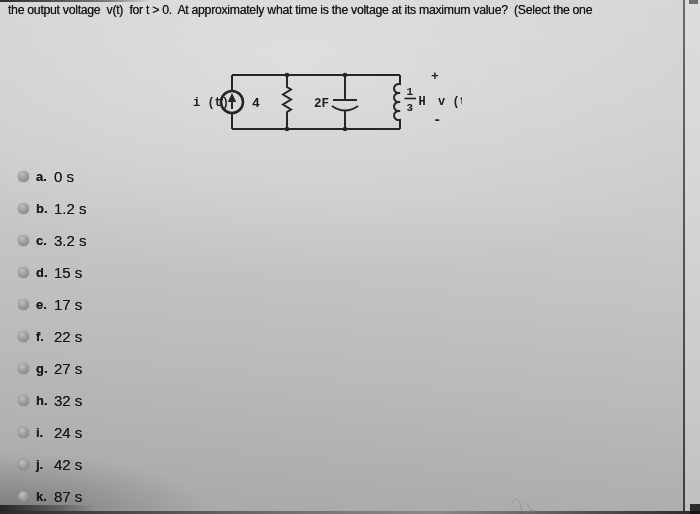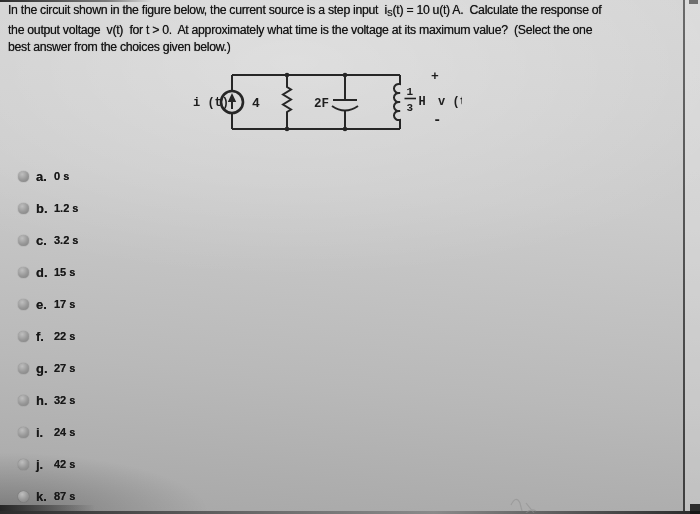--- a/index.html
+++ b/index.html
@@ -41,43 +41,41 @@
   .circuit .thick{stroke:#262626;stroke-width:2.6;fill:none;}
 
   
   .options{position:absolute;left:18px;top:160px;}
   .opt-row{height:32px;display:flex;align-items:center;cursor:default;}
   .radio{width:11px;height:11px;border-radius:50%;margin-right:7px;flex:0 0 auto;
     background:radial-gradient(circle at 38% 30%, #bfbfbf, #979797 55%, #7f7f7f 100%);
     box-shadow:0 0 1px rgba(60,60,60,0.7);}
   .opt-letter{display:inline-block;width:18px;font-size:13px;font-weight:bold;color:#181818;
     text-shadow:0 0 0.6px rgba(20,20,20,0.7);}
-  .opt-time{font-size:11px;font-weight:bold;color:#181818;
+  .opt-time{font-size:15px;font-weight:normal;color:#181818;
     text-shadow:0 0 0.6px rgba(20,20,20,0.7);}
 </style>
 </head>
 <body>
 
 <div class="page">
 
   <div class="top-edge"></div>
   <div class="topright-tick"></div>
   <div class="right-margin"></div>
   <div class="right-line"></div>
   <div class="bottomleft-shade"></div>
   <div class="bottom-line"></div>
   <div class="bottomright-shade"></div>
   <svg class="stray" width="48" height="20">
     <path d="M6,12 q5,-10 9,-2 l2,8 m4,-8 l8,10 m-8,0 q5,-5 10,-2" stroke="#8d8d8d" stroke-width="1.2" fill="none"></path>
   </svg>
 
   <div class="question">
-    <div class="q-line"><span>In the circuit shown in the figure below, the current source is a step input  i</span><span class="q-sub">S</span><span>(t) = 10 u(t) A.  Calculate the response of</span></div>
     <div class="q-line">the output voltage  v(t)  for t &gt; 0.  At approximately what time is the voltage at its maximum value?  (Select the one</div>
-    <div class="q-line">best answer from the choices given below.)</div>
   </div>
 
   <svg class="circuit" width="272" height="76" viewBox="0 0 272 76">
 
     <g>
       <path class="wire" d="M42,13 H210"></path>
       <path class="wire" d="M42,67 H210"></path>
     </g>
 
     <g>

